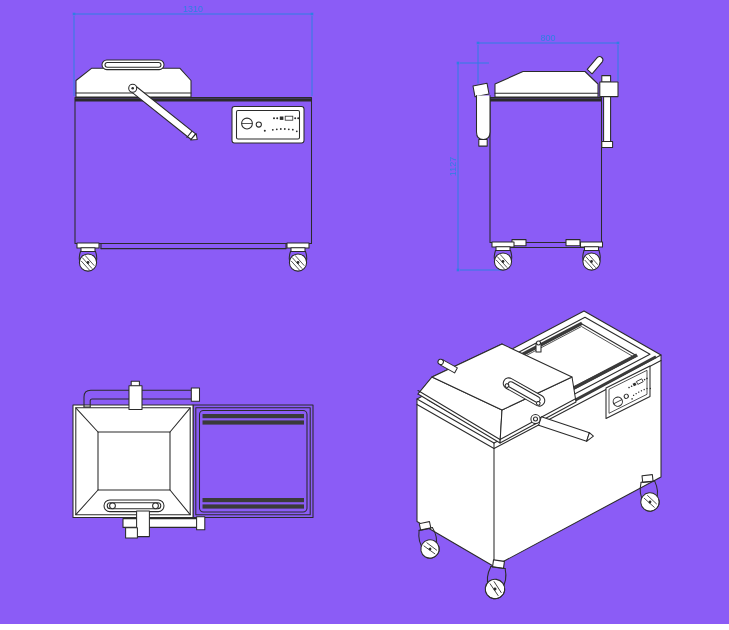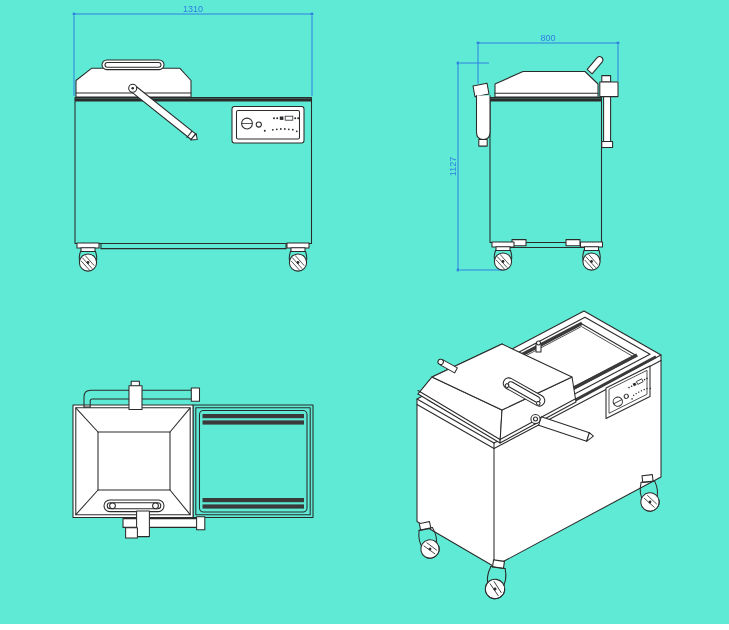--- a/index.html
+++ b/index.html
@@ -1,16 +1,16 @@
 <!DOCTYPE html>
 <html><head>
 <meta charset="utf-8">
 <style>
   html,body{margin:0;padding:0;background:#ffffff;}
-  .stage{position:relative;width:729px;height:624px;background:#5eead4;overflow:hidden;
+  .stage{position:relative;width:729px;height:624px;background:#8b5cf6;overflow:hidden;
          font-family:"Liberation Sans",sans-serif;}
   svg{display:block}
   .ln   {fill:none;stroke:#2b2b2b;stroke-width:1.05;stroke-linejoin:round;stroke-linecap:round}
   .lnw  {fill:#ffffff;stroke:#2b2b2b;stroke-width:1.05;stroke-linejoin:round;stroke-linecap:round}
   .thin {fill:none;stroke:#2b2b2b;stroke-width:0.8}
   .band {fill:none;stroke:#2b2b2b;stroke-width:3.3}
   .dark {fill:none;stroke:#3a3a3a;stroke-width:3.4}
   .darkfill{fill:#3a3a3a;stroke:none}
   .dot  {fill:#2b2b2b;stroke:none}
   .dim-ln{fill:none;stroke:#2f7fe3;stroke-width:1}

